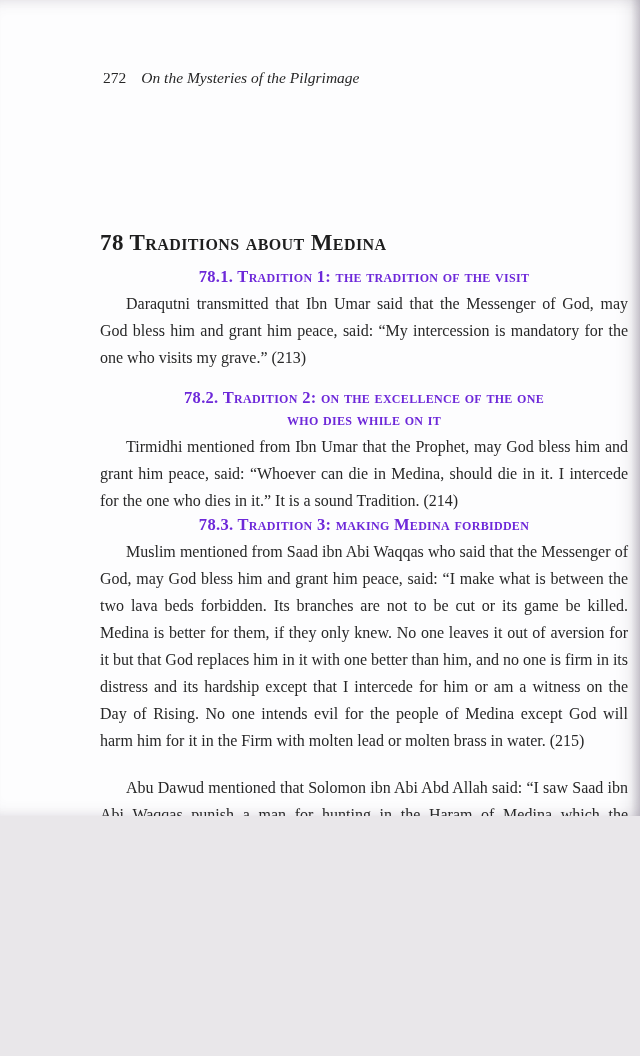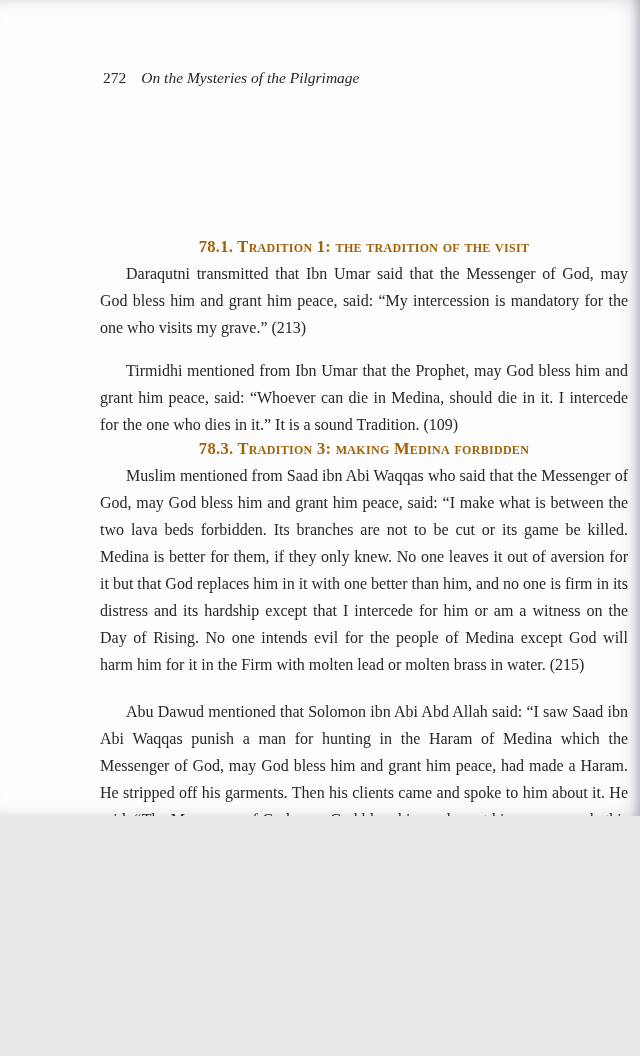--- a/index.html
+++ b/index.html
@@ -35,51 +35,56 @@
   }
   .sec{margin-top:0;}
   .sec-1{margin-top:8px;}
   .sec-2{margin-top:16px;}
   .sec-3{}
   .sec-4{margin-top:20px;}
   .sec-5{margin-top:6px;}
   .sec-head{
     font-size:16.5px;font-weight:bold;
     font-variant:small-caps;letter-spacing:.3px;
-    text-align:center;margin:0;line-height:22px;color:#a16207;
+    text-align:center;margin:0;line-height:22px;color:#6d28d9;
   }
   .sec-head .hl{display:block;}
   .body{
     margin:2px 0 0 0;
     font-size:16px;line-height:27px;
     text-align:justify;text-indent:26px;
     color:#272727;
   }
 </style>
 </head>
 <body>
 
 <div class="page">
   <div class="edge-shade"></div>
 
   <div class="running-head">
     <span class="pagenum">272</span><span class="runtitle">On the Mysteries of the Pilgrimage</span>
   </div>
 
   <div class="content">
+    <h1 class="chapter">78 Traditions about Medina</h1>
 
     <section class="sec sec-1">
       <h2 class="sec-head">
         <span class="hl">78.1. Tradition 1: the tradition of the visit</span>
       </h2>
       <p class="body">Daraqutni transmitted that Ibn Umar said that the Messenger of God, may God bless him and grant him peace, said: “My intercession is mandatory for the one who visits my grave.” (213)</p>
     </section>
 
     <section class="sec sec-2">
-      <p class="body">Tirmidhi mentioned from Ibn Umar that the Prophet, may God bless him and grant him peace, said: “Whoever can die in Medina, should die in it. I intercede for the one who dies in it.” It is a sound Tradition. (109)</p>
+      <h2 class="sec-head">
+        <span class="hl">78.2. Tradition 2: on the excellence of the one</span>
+        <span class="hl">who dies while on it</span>
+      </h2>
+      <p class="body">Tirmidhi mentioned from Ibn Umar that the Prophet, may God bless him and grant him peace, said: “Whoever can die in Medina, should die in it. I intercede for the one who dies in it.” It is a sound Tradition. (214)</p>
     </section>
 
     <section class="sec sec-3">
       <h2 class="sec-head">
         <span class="hl">78.3. Tradition 3: making Medina forbidden</span>
       </h2>
       <p class="body">Muslim mentioned from Saad ibn Abi Waqqas who said that the Messenger of God, may God bless him and grant him peace, said: “I make what is between the two lava beds forbidden. Its branches are not to be cut or its game be killed. Medina is better for them, if they only knew. No one leaves it out of aversion for it but that God replaces him in it with one better than him, and no one is firm in its distress and its hardship except that I intercede for him or am a witness on the Day of Rising. No one intends evil for the people of Medina except God will harm him for it in the Firm with molten lead or molten brass in water. (215)</p>
     </section>
 
     <section class="sec sec-4">

